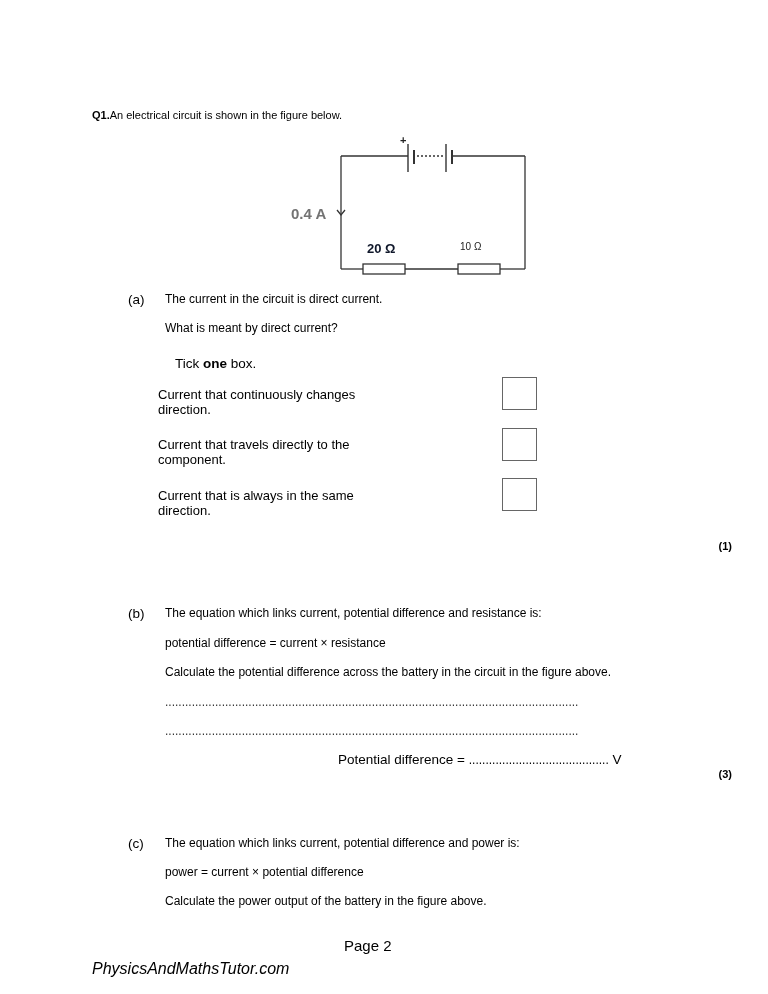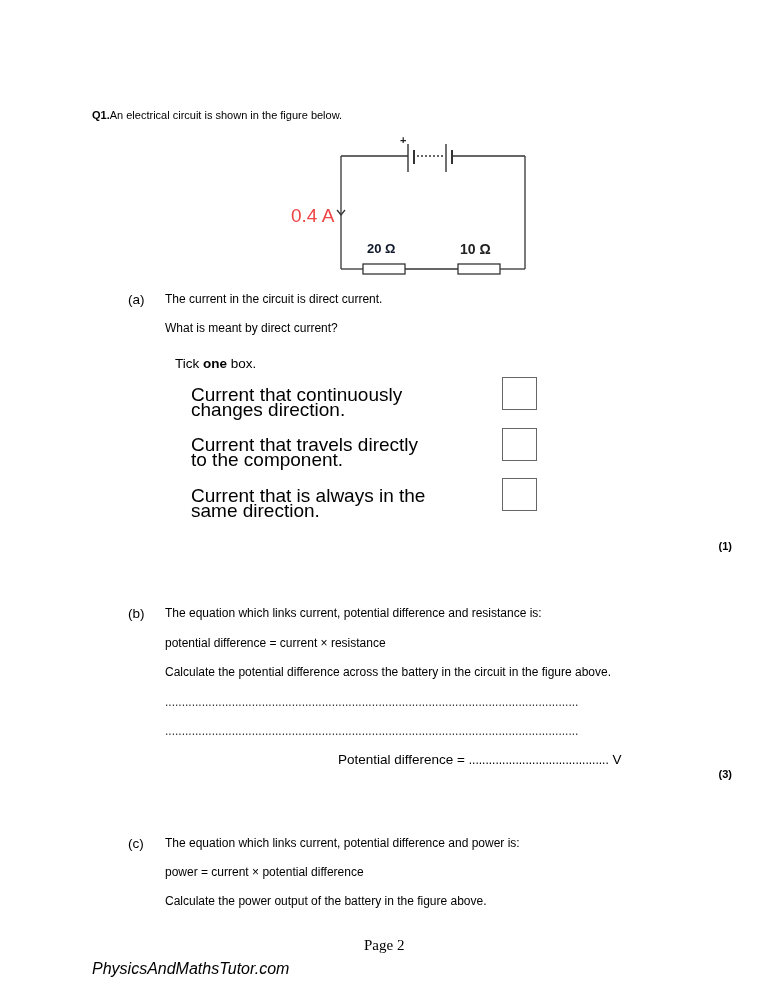--- a/index.html
+++ b/index.html
@@ -16,35 +16,35 @@
       color: #000;
       font-size: 13px;
     }
     .abs { position: absolute; white-space: nowrap; }
     .q-title { left: 92px; top: 109px; font-size: 11px; }
     .q-title b { font-weight: bold; }
     .circuit { position: absolute; left: 285px; top: 134px; width: 260px; height: 145px; }
     .part-label { left: 128px; font-size: 13.5px; }
     .body-text { left: 165px; font-size: 12px; }
     .tick-text { left: 175px; font-size: 13.5px; }
-    .opt-text { left: 191px; font-size: 19px; line-height: 15px; white-space: normal; width: 240px; }
+    .opt-text { left: 158px; font-size: 13px; line-height: 15px; white-space: normal; width: 240px; }
     .tickbox {
       position: absolute;
       left: 502px;
       width: 35px;
       height: 33px;
       border: 1px solid #666;
       background: #fff;
       box-sizing: border-box;
       cursor: pointer;
     }
     .marks { right: 36px; font-size: 11px; font-weight: bold; }
     .dots { left: 165px; font-size: 12px; letter-spacing: 0px; color: #333; overflow: hidden; width: 495px; }
     .answer-line { left: 338px; font-size: 13.5px; }
-    .page-no { left: 364px; top: 937px; font-size: 15px; font-family: Liberation Serif, serif; }
+    .page-no { left: 344px; top: 937px; font-size: 15px; }
     .footer { left: 92px; top: 960px; font-size: 16px; font-style: italic; }
   </style>
 </head>
 <body>
 
 <div class="abs q-title">
   <b>Q1.</b><span>An electrical circuit is shown in the figure below.</span>
 </div>
 
 <div class="circuit">
@@ -70,23 +70,23 @@
       <line x1="56" y1="135" x2="78" y2="135"></line>
       <rect x="78" y="130" width="42" height="10" fill="#fff"></rect>
       <line x1="120" y1="135" x2="173" y2="135"></line>
       <rect x="173" y="130" width="42" height="10" fill="#fff"></rect>
       <line x1="215" y1="135" x2="240" y2="135"></line>
 
       <polyline points="52,76 56,81 60,76"></polyline>
     </g>
     <text x="115" y="10" font-family="Liberation Sans, sans-serif" font-size="11" font-weight="bold" fill="#222">+</text>
   </svg>
-  <div class="abs" style="left:6px; top:71px; font-size:19px; font-weight:normal; color:#ef4444;">0.4 A</div>
+  <div class="abs" style="left:6px; top:71px; font-size:15px; font-weight:bold; color:#737373;">0.4 A</div>
   <div class="abs" style="left:82px; top:107px; font-size:13px; font-weight:bold; color:#0f172a;">20 Ω</div>
-  <div class="abs" style="left:175px; top:107px; font-size:14px; font-weight:bold; color:#222;">10 Ω</div>
+  <div class="abs" style="left:175px; top:107px; font-size:10px; font-weight:normal; color:#222;">10 Ω</div>
 </div>
 
 <div class="abs part-label" style="top:292px;">(a)</div>
 <div class="abs body-text" style="top:292px;">The current in the circuit is direct current.</div>
 <div class="abs body-text" style="top:321px;">What is meant by direct current?</div>
 <div class="abs tick-text" style="top:356px;">
   <span>Tick </span><b>one</b><span> box.</span>
 </div>
 
 <div class="abs opt-text" style="top:387px;">Current that continuously changes direction.</div>

